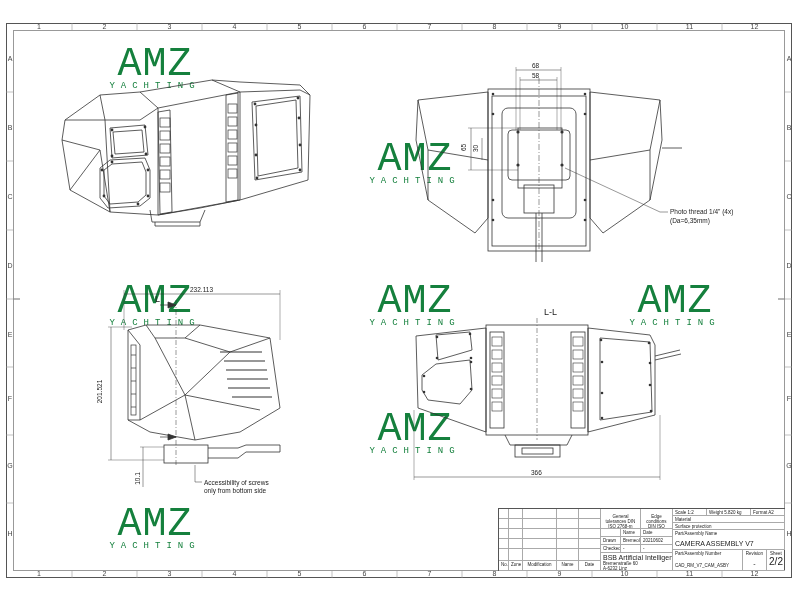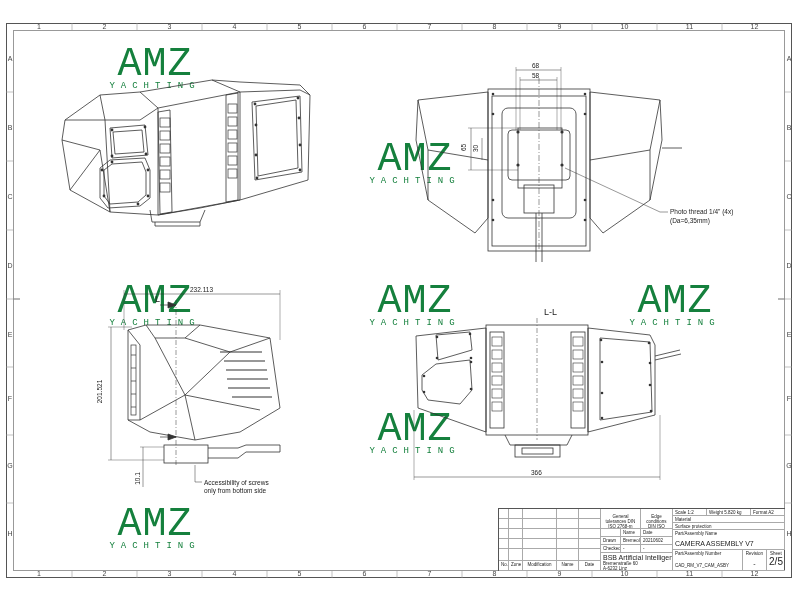--- a/index.html
+++ b/index.html
@@ -460,16 +460,16 @@
     <div class="cell" style="left:174px;top:41px;width:70px;height:21px;">
       <div>Part/Assembly Number</div>
       <div style="margin-top:7px;">CAD_RM_V7_CAM_ASBY</div>
     </div>
     <div class="cell" style="left:244px;top:41px;width:24px;height:21px;text-align:center;">
       <div>Revision</div>
       <div style="font-size:7px;margin-top:4px;">-</div>
     </div>
     <div class="cell" style="left:268px;top:41px;width:18px;height:21px;border-right:none;text-align:center;">
       <div>Sheet</div>
-      <div class="sheet-num">2/5</div>
+      <div class="sheet-num">2/2</div>
     </div>
   </div>
 </div>
 
 </body></html>

